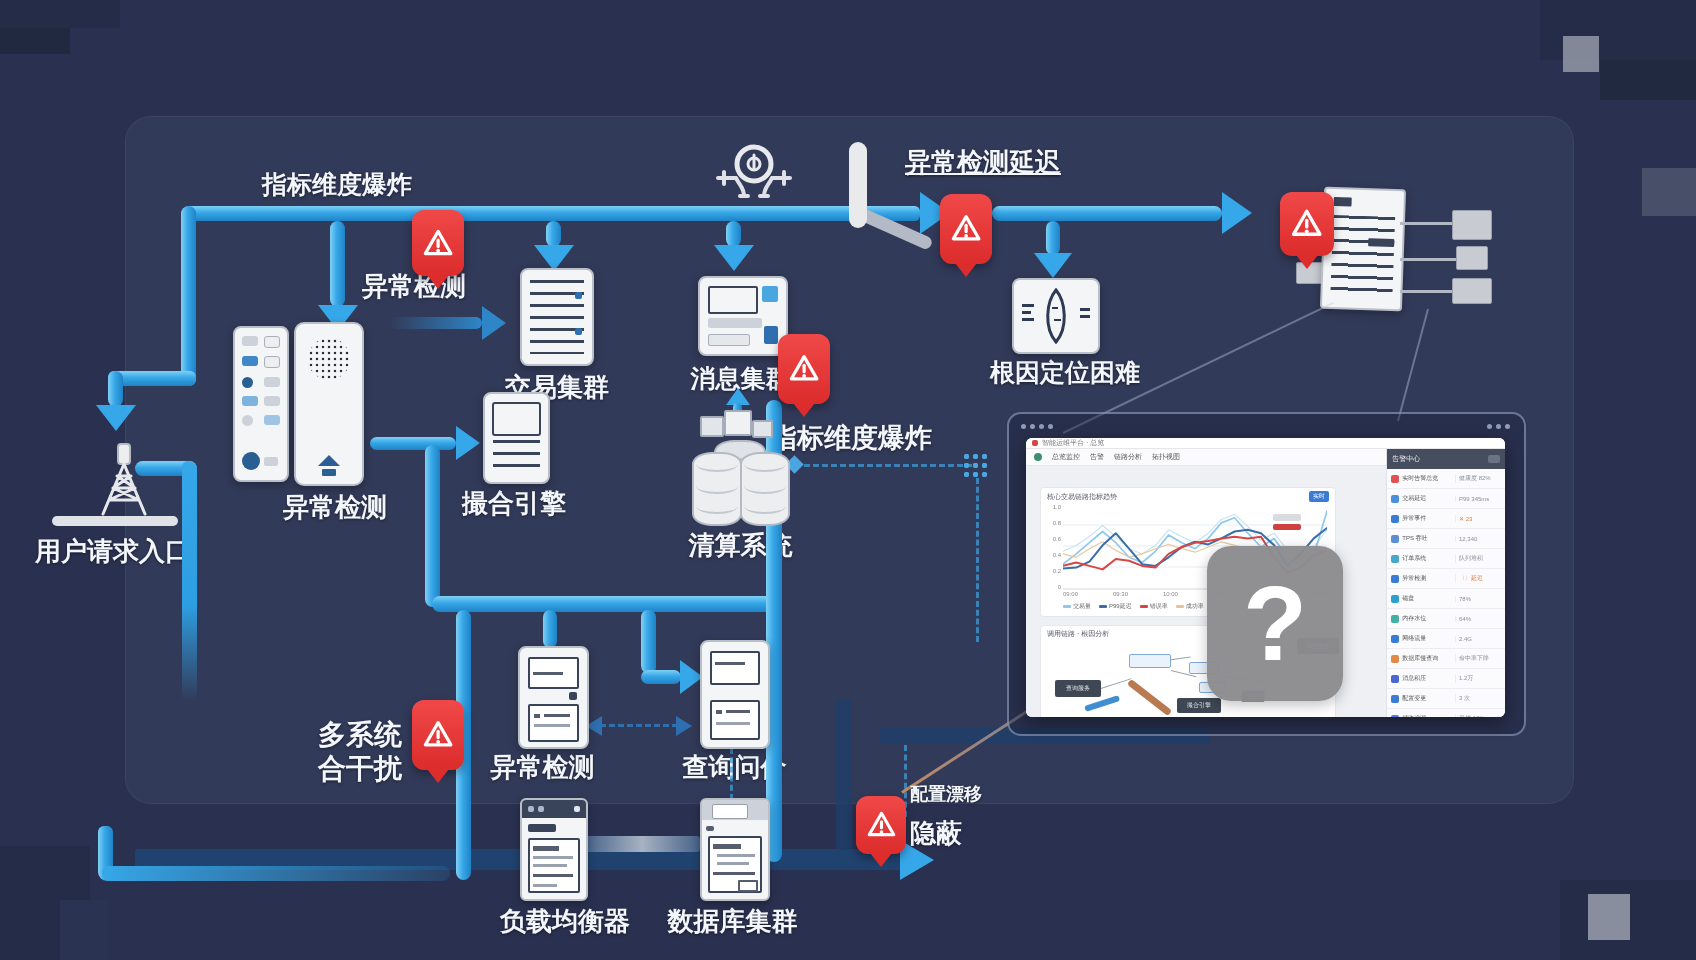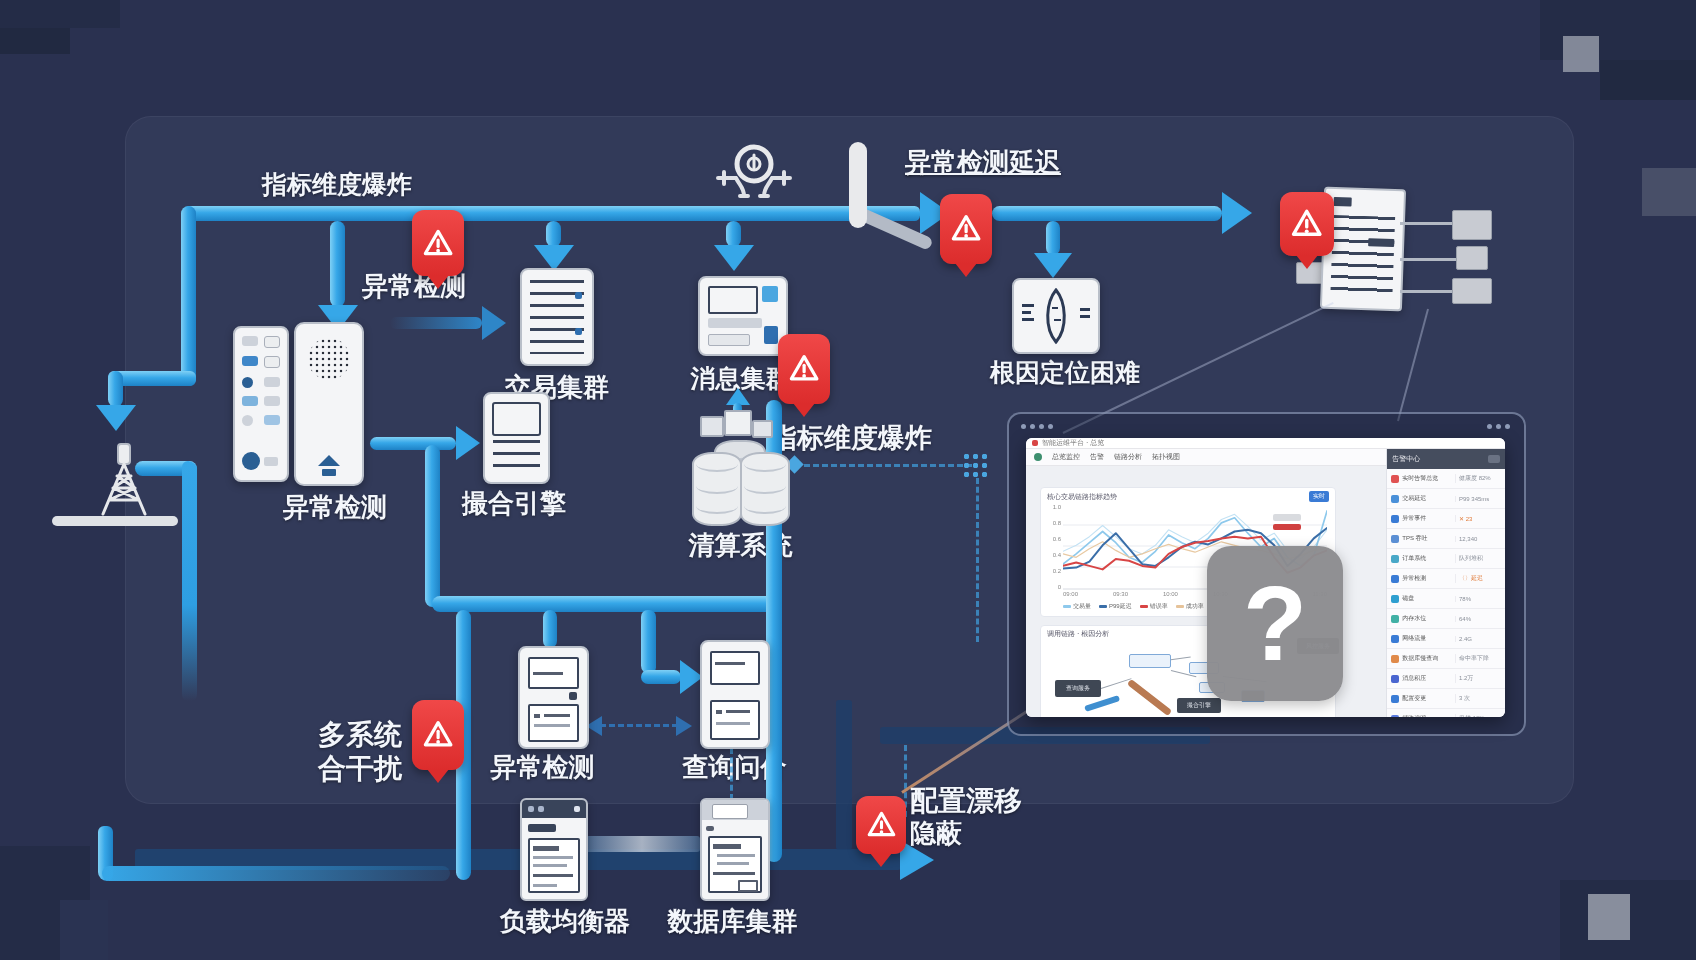--- a/index.html
+++ b/index.html
@@ -344,23 +344,24 @@
     <div style="position:absolute;left:11px;top:72px;width:42px;height:3px;background:#555d6e;"></div>
     <div style="position:absolute;right:10px;top:80px;width:16px;height:8px;border:2px solid #555d6e;border-radius:1px;"></div>
   </div>
 
   <div class="lbl" style="left:262px;top:168px;font-size:25px;">指标维度爆炸</div>
   <div class="lbl" style="left:362px;top:269px;font-size:26px;">异常检测</div>
   <div class="lbl" style="left:905px;top:145px;font-size:26px;text-decoration:underline;">异常检测延迟</div>
   <div class="lbl" style="left:770px;top:420px;font-size:27px;">指标维度爆炸</div>
   <div class="lbl" style="left:318px;top:716px;font-size:28px;">多系统</div>
   <div class="lbl" style="left:318px;top:750px;font-size:28px;">合干扰</div>
-  <div class="lbl" style="left:910px;top:782px;font-size:28px;z-index:7;">配置漂移</div>
+  <div class="lbl" style="left:910px;top:782px;font-size:18px;z-index:7;">配置漂移</div>
   <div class="lbl" style="left:910px;top:816px;font-size:26px;z-index:7;">隐蔽</div>
 
+  <div class="lbl ctr" style="left:18px;top:534px;width:190px;font-size:26px;">用户请求入口</div>
   <div class="lbl ctr" style="left:255px;top:490px;width:160px;font-size:26px;">异常检测</div>
   <div class="lbl ctr" style="left:492px;top:370px;width:130px;font-size:26px;">交易集群</div>
   <div class="lbl ctr" style="left:459px;top:486px;width:110px;font-size:26px;">撮合引擎</div>
   <div class="lbl ctr" style="left:688px;top:362px;width:105px;font-size:25px;">消息集群</div>
   <div class="lbl ctr" style="left:688px;top:528px;width:105px;font-size:26px;">清算系统</div>
   <div class="lbl ctr" style="left:990px;top:356px;width:130px;font-size:25px;">根因定位困难</div>
   <div class="lbl ctr" style="left:490px;top:750px;width:105px;font-size:26px;">异常检测</div>
   <div class="lbl ctr" style="left:682px;top:750px;width:105px;font-size:26px;">查询问价</div>
   <div class="lbl ctr" style="left:500px;top:904px;width:105px;font-size:26px;">负载均衡器</div>
   <div class="lbl ctr" style="left:665px;top:904px;width:135px;font-size:26px;">数据库集群</div>

